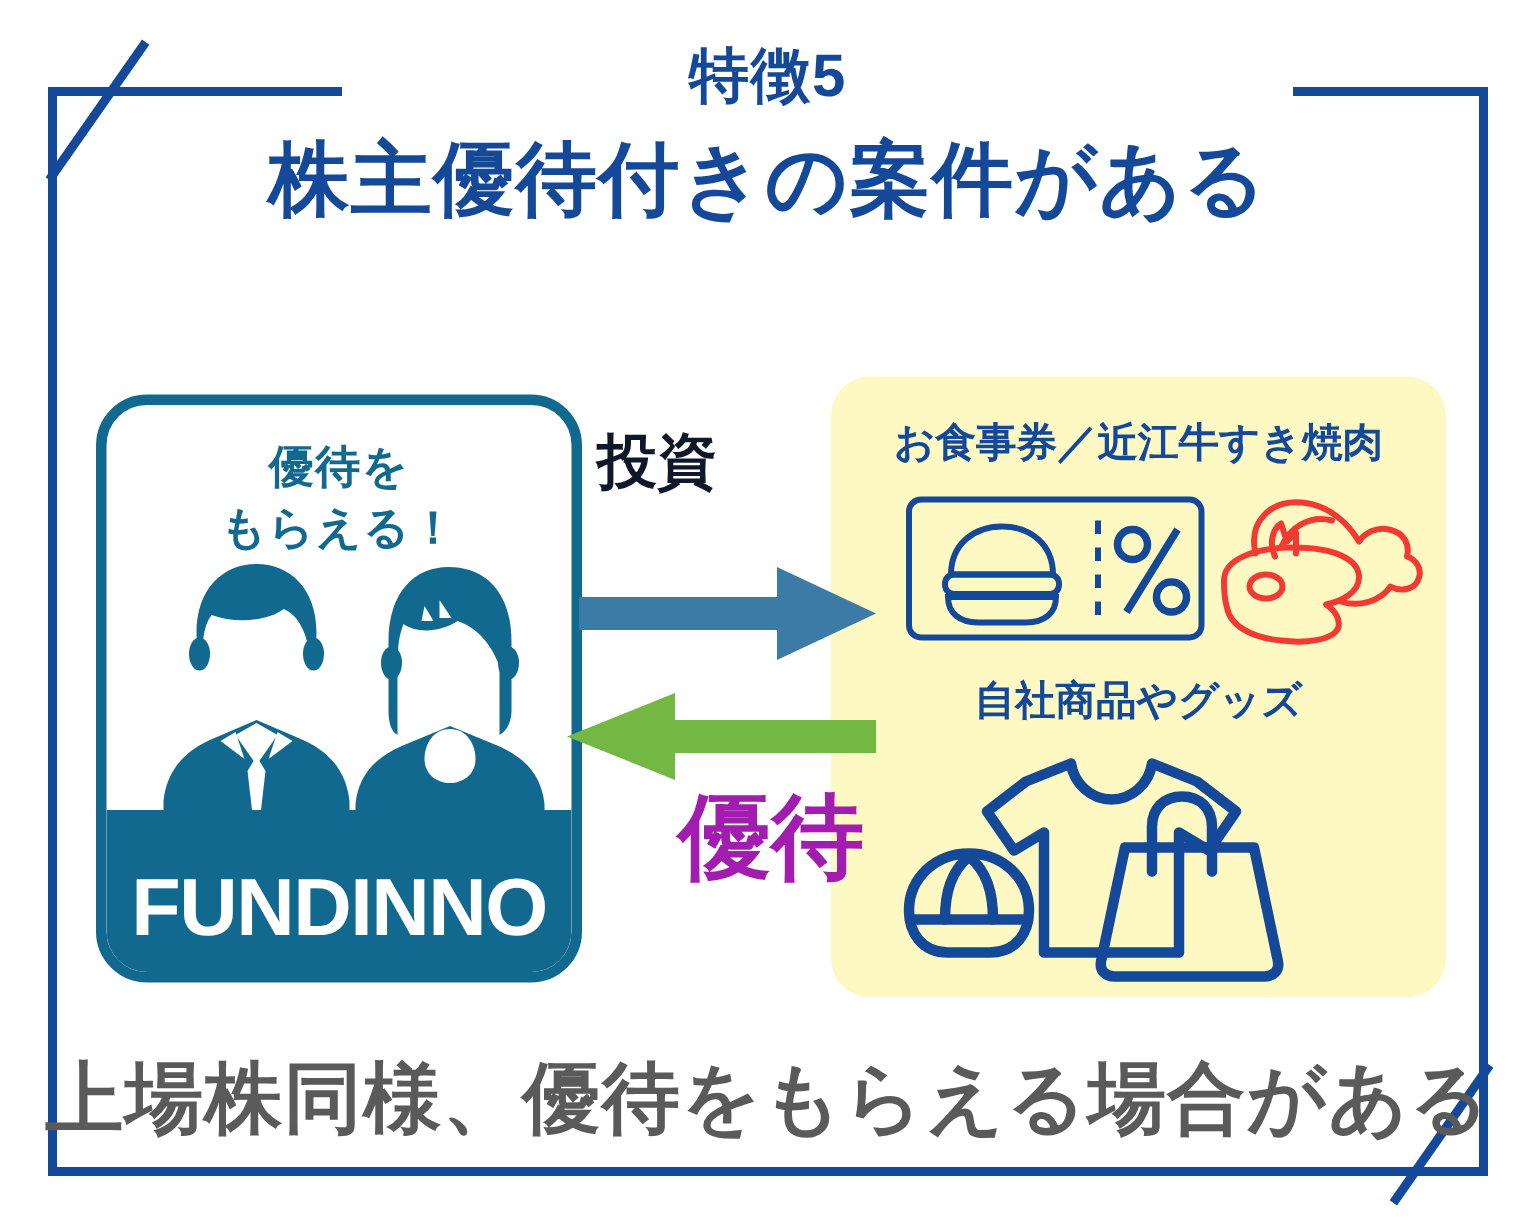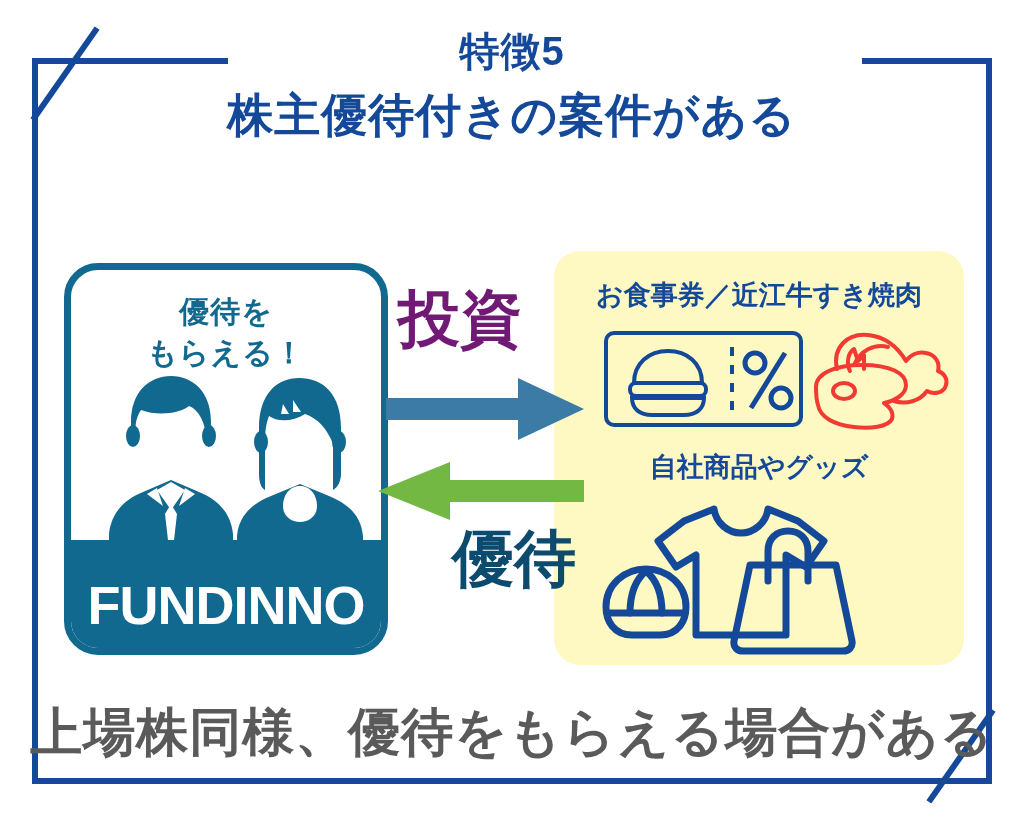--- a/index.html
+++ b/index.html
@@ -59,21 +59,21 @@
     text-align: center;
     color: #14499a;
   }
   .title-kicker {
     font-size: 40px;
     font-weight: bold;
     line-height: 1.15;
     letter-spacing: 1px;
   }
   .title-main {
-    font-size: 46px;
+    font-size: 54px;
     font-weight: bold;
     line-height: 1.2;
     margin-top: 14px;
     letter-spacing: 1px;
   }
 
   
   .fundinno-card {
     position: absolute;
     left: 64px;
@@ -175,28 +175,28 @@
   }
   .arrow-label {
     position: absolute;
     font-weight: bold;
     line-height: 1;
     white-space: nowrap;
   }
   .label-invest {
     left: 398px;
     top: 288px;
-    font-size: 62px;
-    color: #701a75;
+    font-size: 40px;
+    color: #0f172a;
   }
   .label-reward {
     left: 452px;
     top: 528px;
     font-size: 62px;
-    color: #0c4a6e;
+    color: #a21caf;
   }
 
   
   .bottom-caption {
     position: absolute;
     left: 0;
     top: 698px;
     width: 1024px;
     text-align: center;
     color: #5a5a5a;

